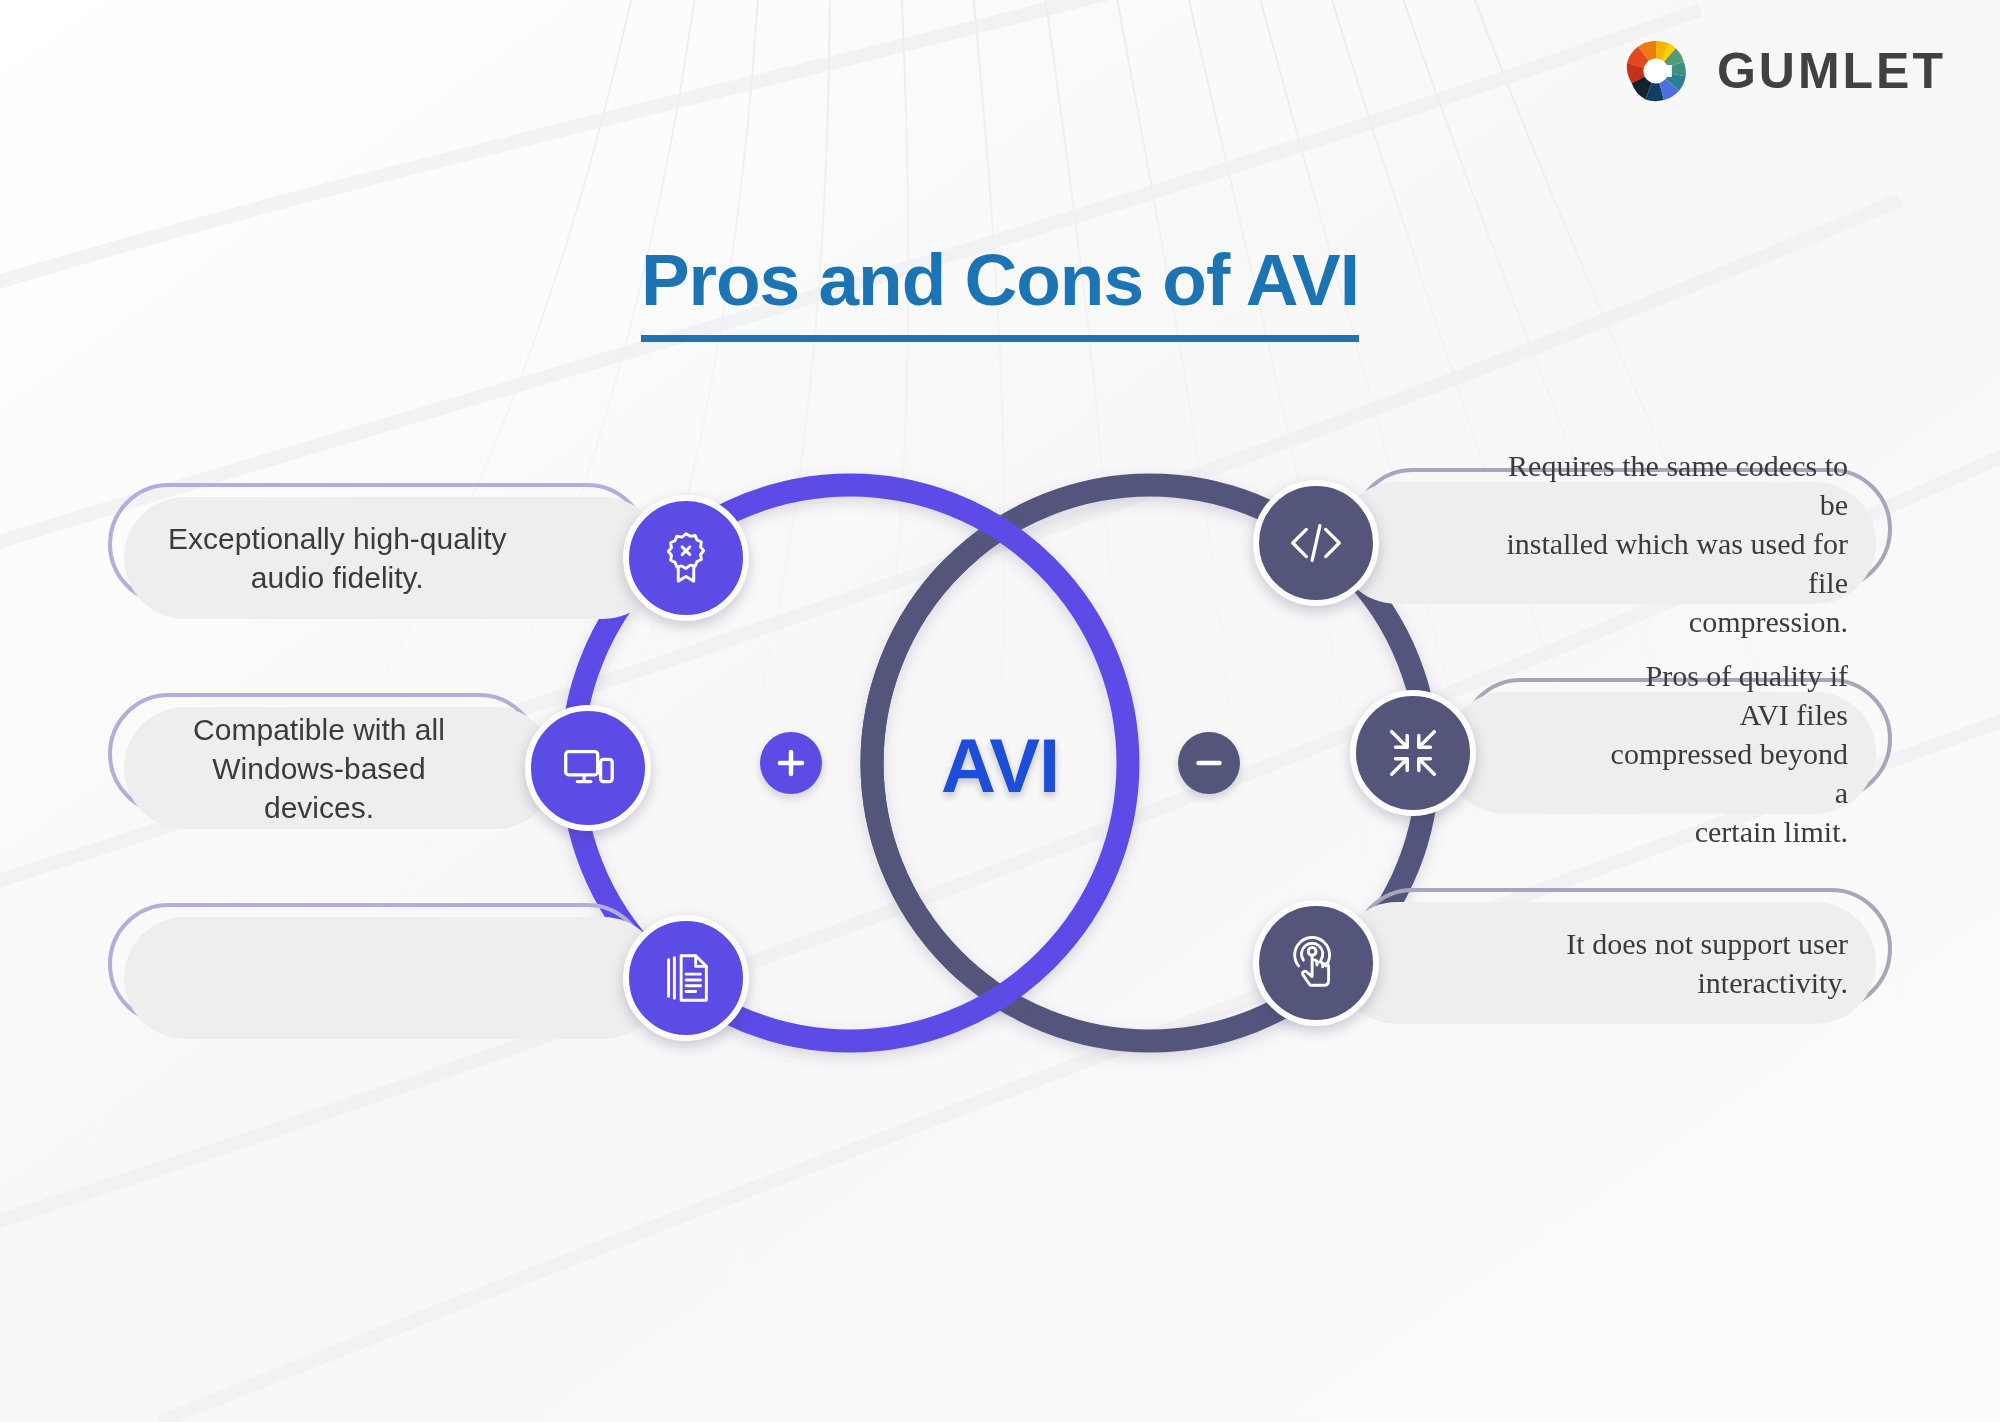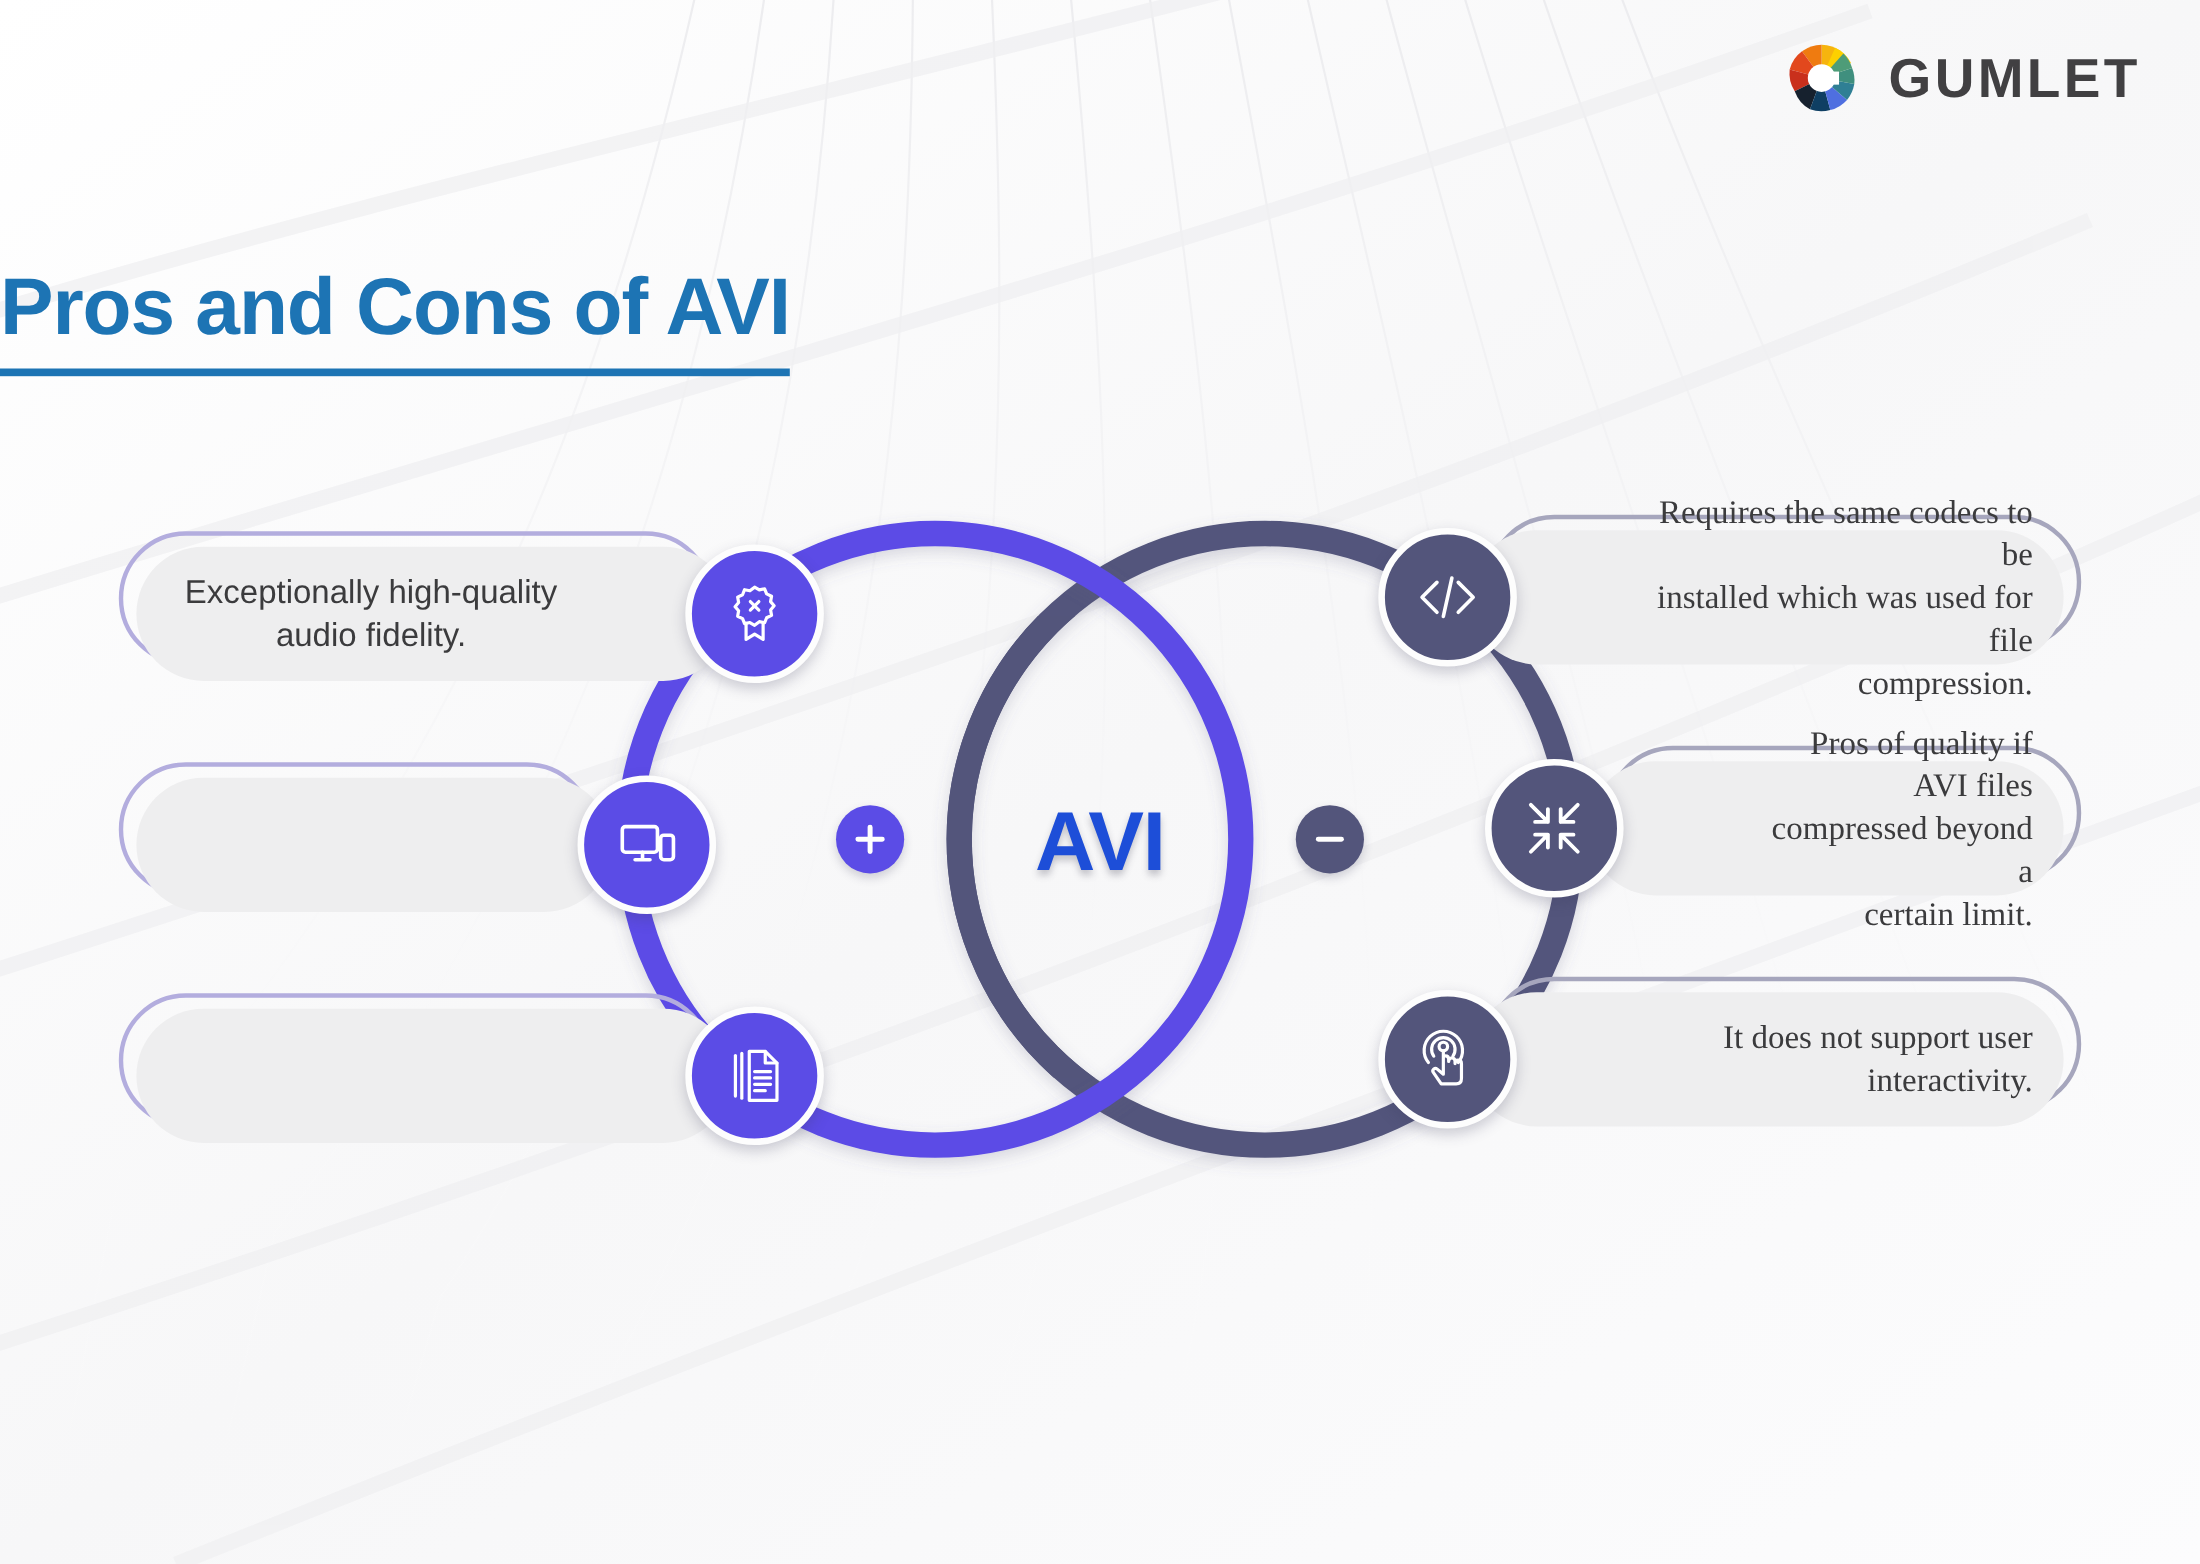--- a/index.html
+++ b/index.html
@@ -21,21 +21,21 @@
   }
   .brand-mark { width:66px; height:66px; display:block; }
   .brand-name {
     font-size:50px; font-weight:bold; letter-spacing:3px;
     color:#414042;
   }
 
   
   .title-wrap {
     position:absolute; top:242px; left:0; right:0;
-    text-align:left; z-index:5;
+    text-align:center; z-index:5;
   }
   .title {
     display:inline-block;
     font-size:73px; font-weight:bold;
     color:#1d74b4; letter-spacing:-1px;
     line-height:1.05;
     padding-bottom:16px;
     border-bottom:7px solid #1d74b4;
   }
 
@@ -220,20 +220,22 @@
 
 <div class="pill left" id="pill-pro-1">
   <div class="ring-outline"></div>
   <div class="plate"></div>
   <div class="txt">Exceptionally high-quality
 audio fidelity.</div>
 </div>
 <div class="pill left" id="pill-pro-2">
   <div class="ring-outline"></div>
   <div class="plate"></div>
+  <div class="txt">Compatible with all
+Windows-based devices.</div>
 </div>
 <div class="pill left" id="pill-pro-3">
   <div class="ring-outline"></div>
   <div class="plate"></div>
 </div>
 
 <div class="bubble pro" id="bubble-pro-1">
   <svg viewBox="0 0 64 64" fill="none" stroke="#ffffff" stroke-width="3" stroke-linecap="round" stroke-linejoin="round">
     <path d="M32 7l4.4 2.6 5-1 1.9 4.7 4.6 2.2-.9 5.1 3.3 3.9-3.3 3.9.9 5.1-4.6 2.2-1.9 4.7-5-1L32 42.8l-4.4-2.6-5 1-1.9-4.7-4.6-2.2.9-5.1-3.3-3.9 3.3-3.9-.9-5.1 4.6-2.2 1.9-4.7 5 1z"></path>
     <path d="M28 20.5l8 8M36 20.5l-8 8"></path>

